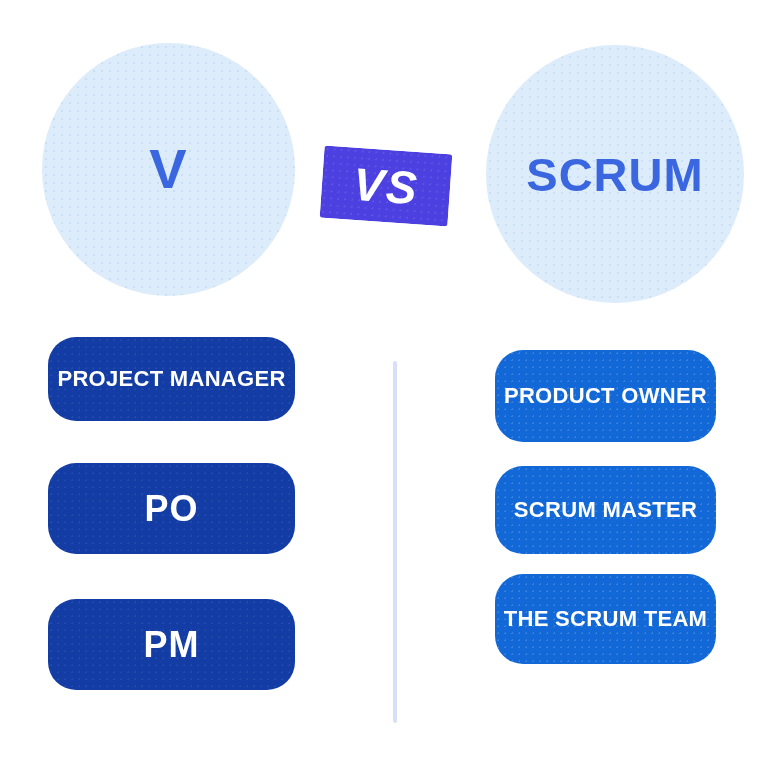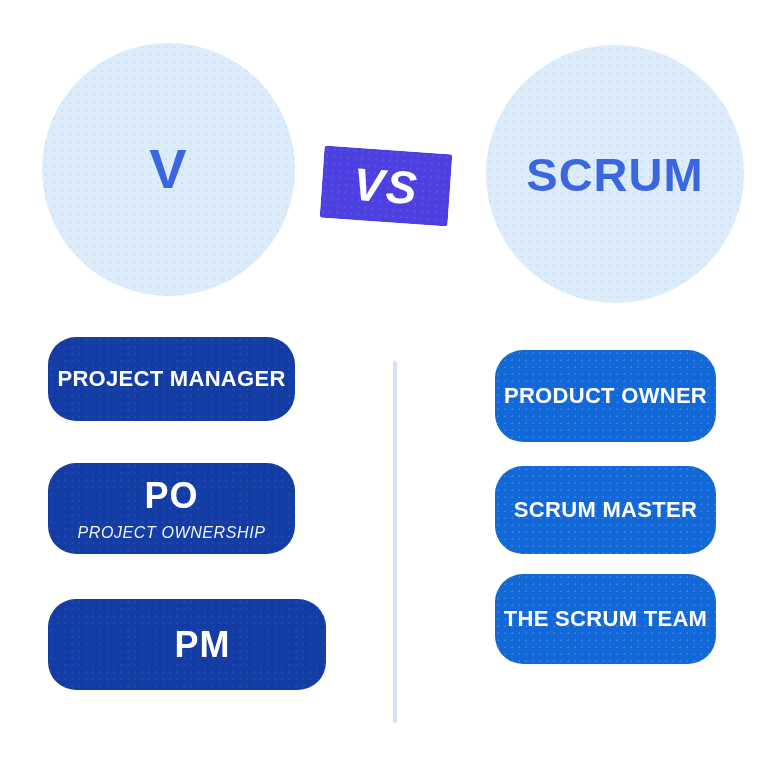--- a/index.html
+++ b/index.html
@@ -53,21 +53,21 @@
     position:absolute;border-radius:28px;color:var(--pill-text);
     display:flex;flex-direction:column;align-items:center;justify-content:center;
     text-align:center;background-size:7px 7px;
   }
   .pill-l{left:48px;width:247px;background-color:var(--pill-left-fill);
     background-image:radial-gradient(rgba(255,255,255,0.07) 1px, transparent 1px);}
   .pill-r{left:495px;width:221px;background-color:var(--pill-right-fill);
     background-image:radial-gradient(rgba(255,255,255,0.16) 1px, transparent 1px);}
   .pill-l1{top:337px;height:84px;}
   .pill-l2{top:463px;height:91px;}
-  .pill-l3{top:599px;height:91px;padding-left:31px;}
+  .pill-l3{top:599px;height:91px;}
   .pill-r1{top:334px;height:92px;margin-top:16px;}
   .pill-r2{top:466px;height:88px;}
   .pill-r3{top:574px;height:90px;}
   .pill-title{font-weight:700;font-size:22px;letter-spacing:0.3px;white-space:nowrap;}
   .pill-acronym{font-weight:700;font-size:36px;letter-spacing:1px;}
   .pill-subtitle{
     font-style:italic;font-weight:400;font-size:16px;letter-spacing:0.6px;
     margin-top:7px;color:rgba(255,255,255,0.93);white-space:nowrap;
   }
 </style>
@@ -91,21 +91,20 @@
   </div>
 
   <div class="divider"></div>
 
   <div class="pill pill-l pill-l1">
     <div class="pill-title">PROJECT MANAGER</div>
   </div>
 
   <div class="pill pill-l pill-l2">
     <div class="pill-acronym">PO</div>
-    <div class="pill-subtitle">PROJECT OWNERSHIP</div>
   </div>
 
   <div class="pill pill-l pill-l3">
     <div class="pill-acronym">PM</div>
   </div>
 
   <div class="pill pill-r pill-r1">
     <div class="pill-title">PRODUCT OWNER</div>
   </div>
 

